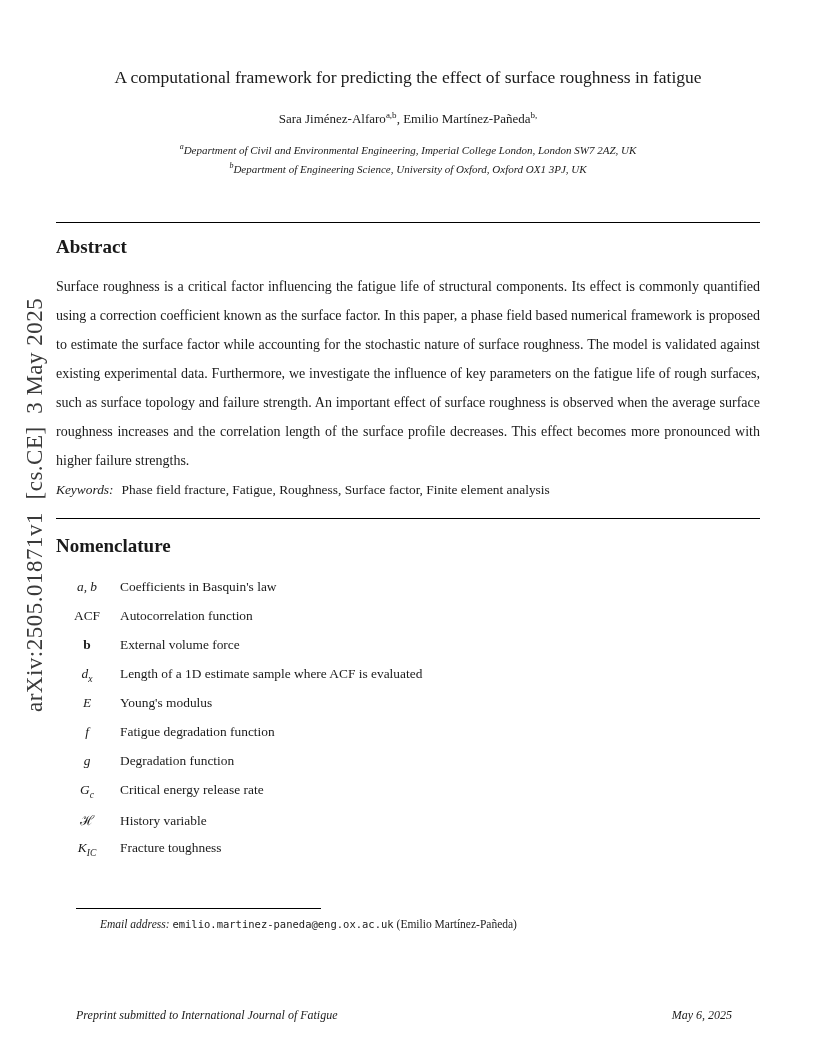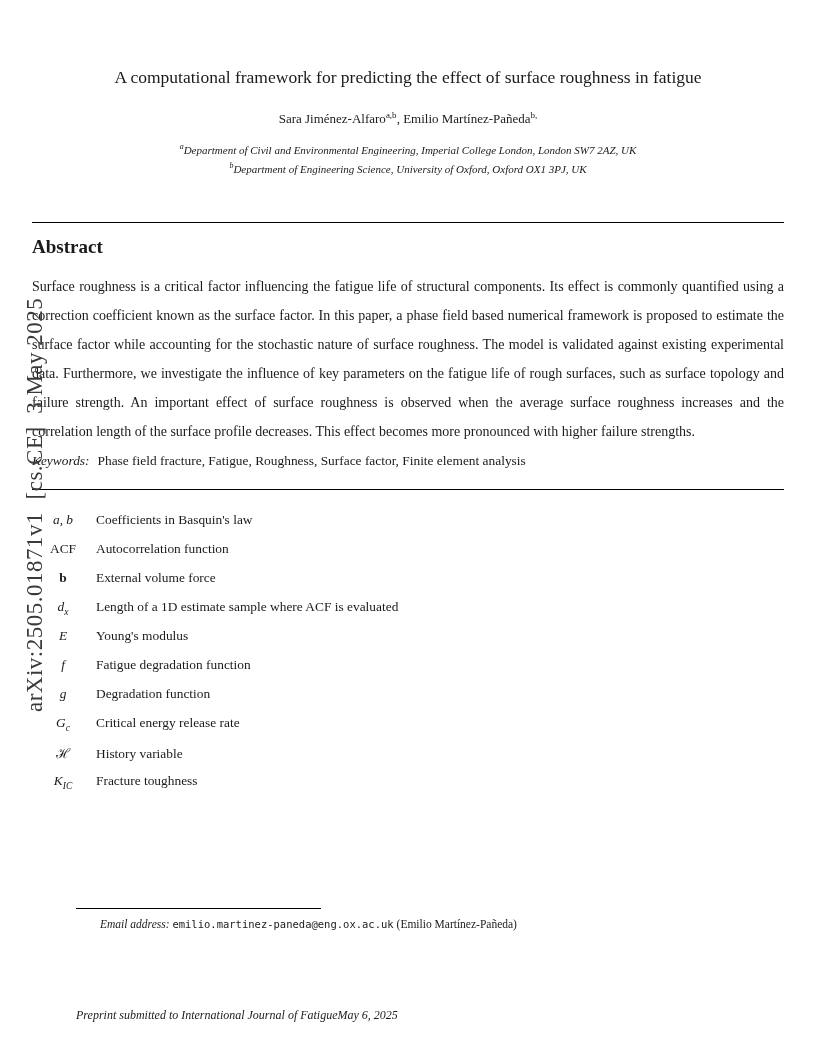--- a/index.html
+++ b/index.html
@@ -8,21 +8,21 @@
     position: relative;
     width: 816px;
     height: 1056px;
     margin: 0 auto;
     background: #ffffff;
     font-family: "Liberation Serif", "DejaVu Serif", serif;
     color: #1a1a1a;
     overflow: hidden;
   }
   .content {
-    padding: 0 32px;
+    padding: 0 56px;
   }
   
   .arxiv-stamp {
     position: absolute;
     top: 712px;
     left: 22px;
     transform: rotate(-90deg);
     transform-origin: 0 0;
     font-size: 23px;
     color: #3a3a3a;
@@ -110,24 +110,24 @@
   .footnote-email {
     font-family: "DejaVu Sans Mono", "Liberation Mono", monospace;
     font-size: 10.5px;
     color: #1a1a1a;
     text-decoration: none;
   }
   
   .footer {
     position: absolute;
     left: 76px;
-    right: 74px;
+    right: 84px;
     top: 1008px;
     display: flex;
-    justify-content: flex-start;
+    justify-content: space-between;
     font-style: italic;
     font-size: 12px;
   }
 </style>
 </head>
 <body>
 
 <div class="page">
 
   <div class="arxiv-stamp">arXiv:2505.01871v1  [cs.CE]  3 May 2025</div>
@@ -148,20 +148,21 @@
     <hr class="rule rule-1">
 
     <div class="section-heading">Abstract</div>
 
     <div class="abstract-text">Surface roughness is a critical factor influencing the fatigue life of structural components. Its effect is commonly quantified using a correction coefficient known as the surface factor. In this paper, a phase field based numerical framework is proposed to estimate the surface factor while accounting for the stochastic nature of surface roughness. The model is validated against existing experimental data. Furthermore, we investigate the influence of key parameters on the fatigue life of rough surfaces, such as surface topology and failure strength. An important effect of surface roughness is observed when the average surface roughness increases and the correlation length of the surface profile decreases. This effect becomes more pronounced with higher failure strengths.</div>
 
     <div class="keywords-line"><span class="keywords-label">Keywords:</span><span>Phase field fracture, Fatigue, Roughness, Surface factor, Finite element analysis</span></div>
 
     <hr class="rule rule-2">
 
+    <div class="section-heading nomenclature-heading">Nomenclature</div>
 
     <div class="nomen-list">
 
       <div class="nomen-row">
         <span class="nomen-sym sym-italic"><span>a, b</span><sub></sub></span>
         <span class="nomen-desc">Coefficients in Basquin's law</span>
       </div>
 
       <div class="nomen-row">
         <span class="nomen-sym"><span>ACF</span><sub></sub></span>

